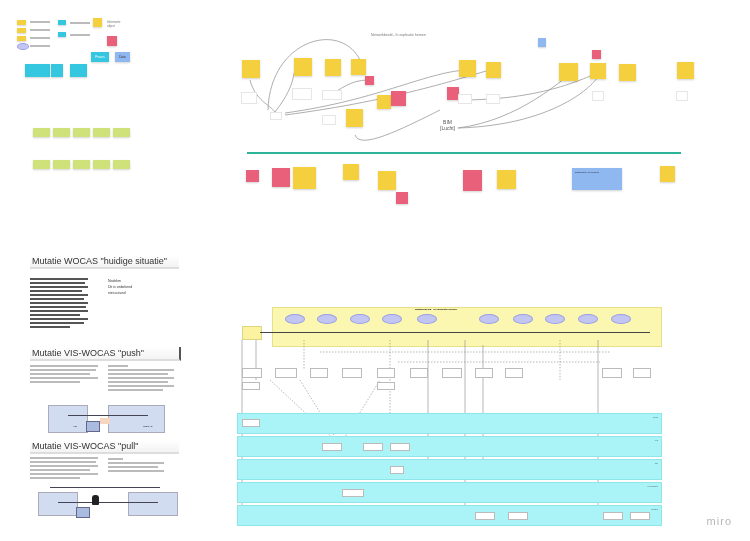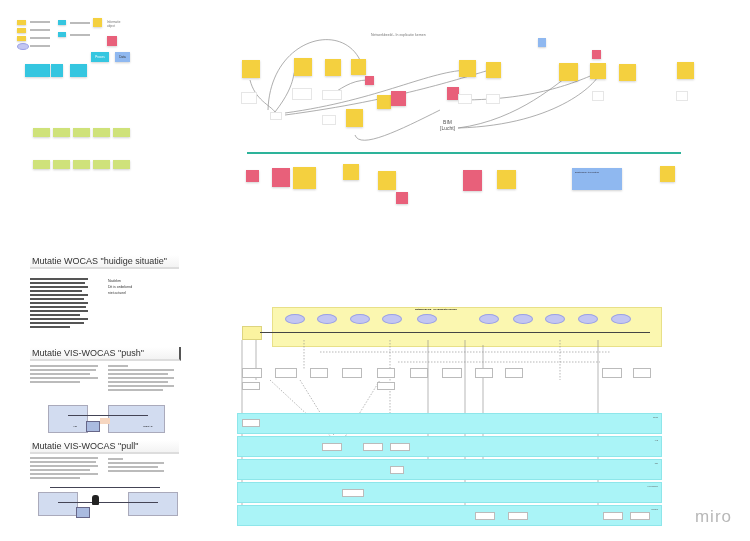--- a/index.html
+++ b/index.html
@@ -12,21 +12,21 @@
   .c{background:#35c6e0;}
   .g{background:#cfe27a;}
   .lbl{position:absolute;font-size:2px;color:#999;border:1px solid #e6e6e6;background:#fff;}
   .heading{position:absolute;font-size:9px;color:#333;border-bottom:2px solid #ddd;background:linear-gradient(#fff,#f3f3f3);padding:0 2px;line-height:12px;white-space:nowrap;}
   .bodytxt{position:absolute;font-size:3.5px;line-height:4.2px;color:#333;}
   .fakeline{height:2px;background:#bbb;margin-bottom:2px;}
   .lane{position:absolute;background:#aaf4f7;border:1px solid #8ee6ea;}
   .lane-lbl{position:absolute;right:3px;top:2px;font-size:2px;color:#555;}
   .box{position:absolute;background:#fff;border:1px solid #bbb;font-size:2px;color:#777;}
   .oval{position:absolute;background:#c3c6f2;border:1px solid #9aa0e6;border-radius:50%;font-size:2px;}
-  .miro{position:absolute;right:18px;bottom:14px;font-size:17px;color:#b8b8b8;letter-spacing:1px;}
+  .miro{position:absolute;right:18px;bottom:14px;font-size:11px;color:#b8b8b8;letter-spacing:1px;}
 </style>
 </head>
 <body>
 
 <div class="abs" style="left:15px;top:12px;width:135px;height:70px;">
   <div class="sticky y" style="left:2px;top:8px;width:9px;height:5px;"></div>
   <div class="sticky y" style="left:2px;top:16px;width:9px;height:5px;"></div>
   <div class="sticky y" style="left:2px;top:24px;width:9px;height:5px;"></div>
   <div class="oval" style="left:2px;top:31px;width:10px;height:5px;"></div>
   <div class="fakeline abs" style="left:15px;top:9px;width:20px;"></div>

